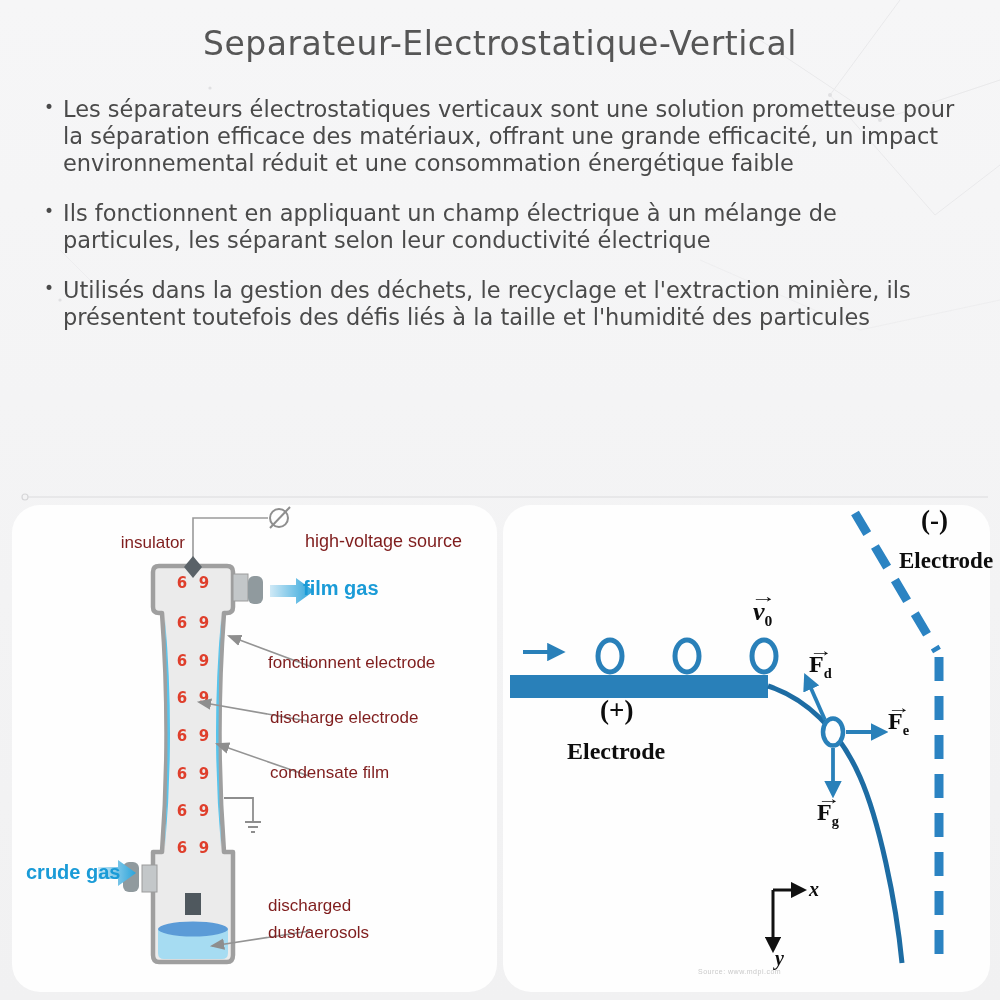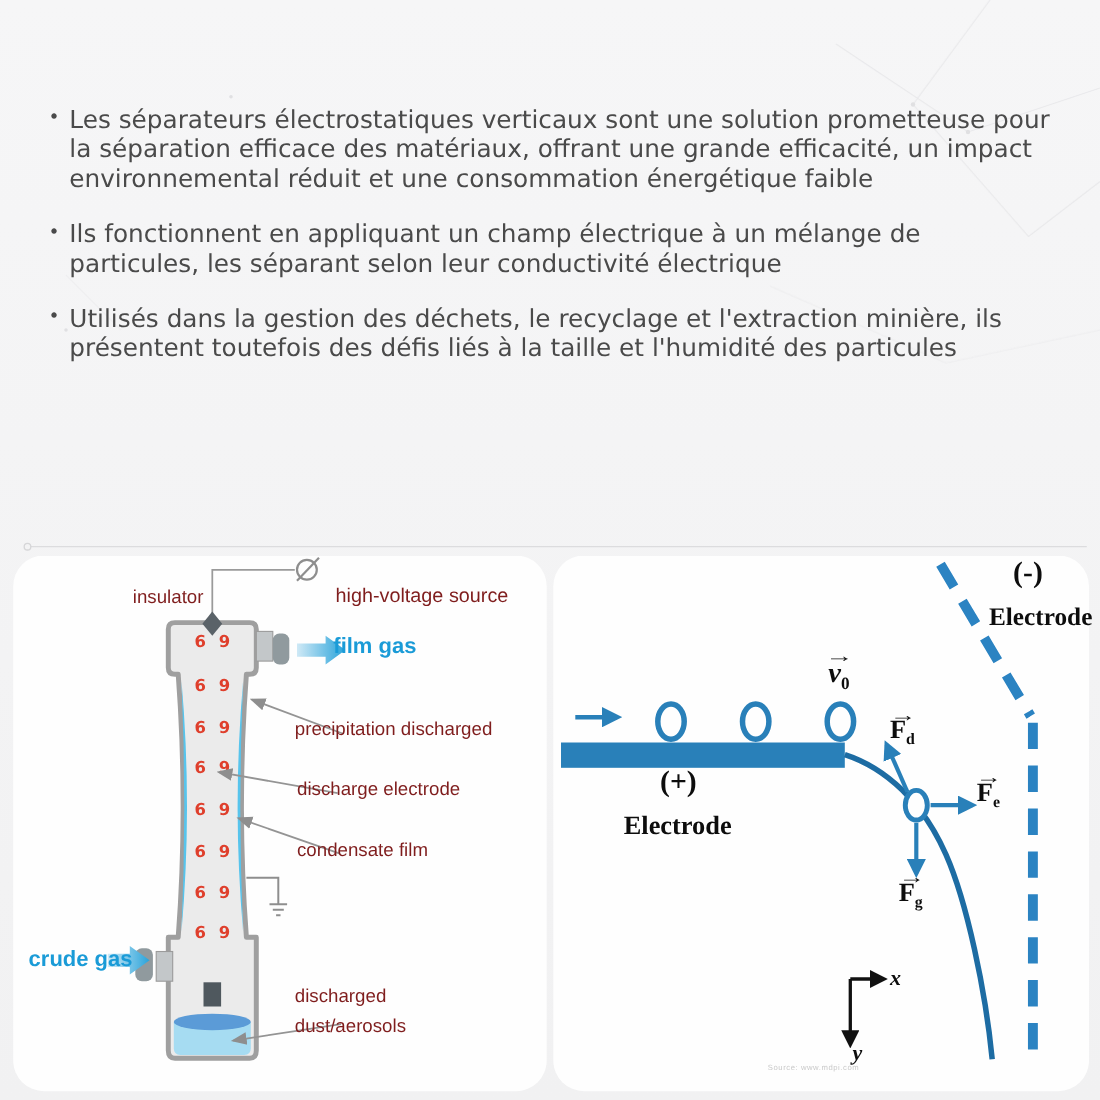--- a/index.html
+++ b/index.html
@@ -59,20 +59,21 @@
         <circle cx="160" cy="132" r="1.6"></circle>
       <circle cx="60" cy="300" r="1.6"></circle>
         <circle cx="880" cy="120" r="2"></circle>
       <circle cx="830" cy="95" r="2"></circle>
         <circle cx="25" cy="560" r="1.6"></circle>
     </g>
     <line x1="28" y1="497" x2="988" y2="497" stroke="#dcdcde" stroke-width="1.2"></line>
     <circle cx="25" cy="497" r="3" fill="#f3f3f4" stroke="#d6d6d8" stroke-width="1.2"></circle>
   </svg>
 
+  <h1 class="title">Separateur-Electrostatique-Vertical</h1>
 
   <ul class="bullets">
     <li>
       <span class="dot">•</span>
       <span>Les séparateurs électrostatiques verticaux sont une solution prometteuse pour la séparation efficace des matériaux, offrant une grande efficacité, un impact environnemental réduit et une consommation énergétique faible</span>
     </li>
     <li>
       <span class="dot">•</span>
       <span>Ils fonctionnent en appliquant un champ électrique à un mélange de particules, les séparant selon leur conductivité électrique</span>
     </li>
@@ -144,21 +145,21 @@
         <line x1="297" y1="271" x2="205" y2="239" marker-end="url(#mGray)"></line>
         <line x1="298" y1="426" x2="200" y2="441" marker-end="url(#mGray)"></line>
       </g>
 
       <path d="M212,293 H241 V317 M233,317 H249 M236,322 H246 M239,327 H243" fill="none" stroke="#8e8e8e" stroke-width="1.8"></path>
     </svg>
 
     <div class="lblL" style="left:60px; top:28px; width:113px; text-align:right;">insulator</div>
     <div class="lblL" style="left:293px; top:26px; font-size:18px;text-align:center;">high-voltage source</div>
     <div class="lblL gas" style="left:291px; top:72px;">film gas</div>
-    <div class="lblL" style="left:256px; top:148px;">precipitation discharged</div>
+    <div class="lblL" style="left:256px; top:148px;">fonctionnent electrode</div>
     <div class="lblL" style="left:258px; top:203px;">discharge electrode</div>
     <div class="lblL" style="left:258px; top:258px;">condensate film</div>
     <div class="lblL gas" style="left:14px; top:356px;">crude gas</div>
     <div class="lblL" style="left:256px; top:391px;">discharged</div>
     <div class="lblL" style="left:256px; top:418px;">dust/aerosols</div>
   </section>
 
   <section class="panel panel-right">
     <svg class="diagram" width="487" height="487" viewBox="0 0 487 487">
       <defs>

